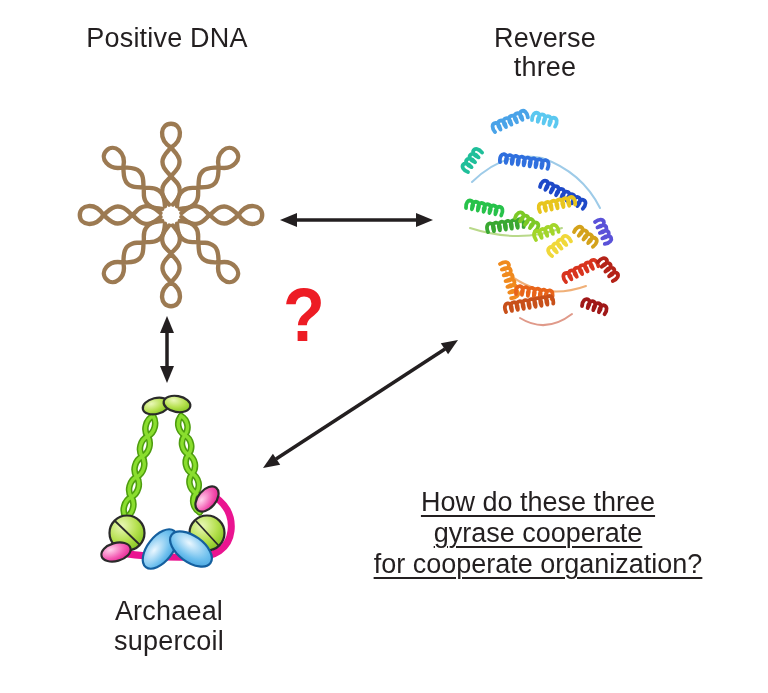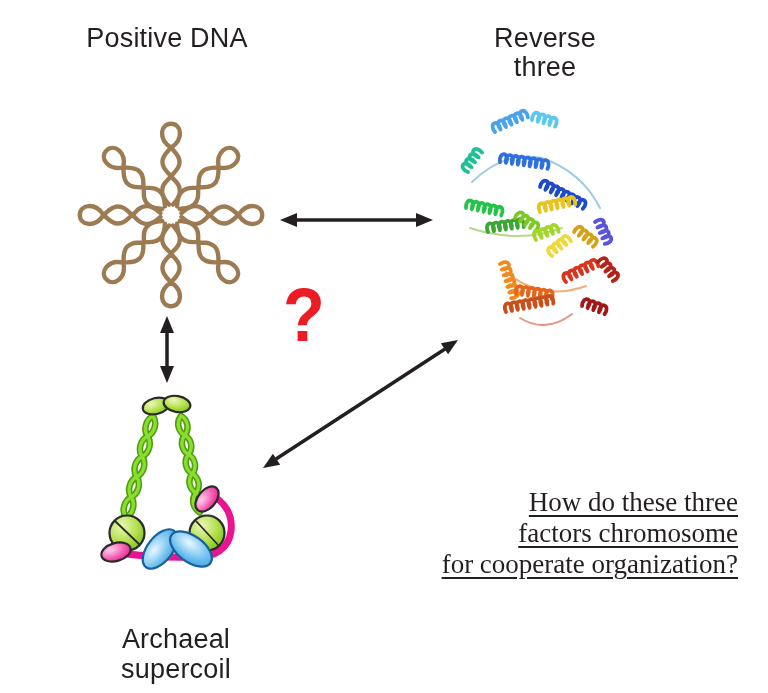--- a/index.html
+++ b/index.html
@@ -17,29 +17,29 @@
     color:#231f20;
     font-size:27px;
     line-height:29px;
     text-align:center;
     white-space:nowrap;
     letter-spacing:0.2px;
   }
   .label div{white-space:nowrap;}
   .lbl-supercoil{left:57px;top:24px;width:220px;}
   .lbl-gyrase{left:435px;top:24px;width:220px;}
-  .lbl-condensin{left:66px;top:596px;width:220px;line-height:30px;margin-top:28px;}
+  .lbl-condensin{left:59px;top:596px;width:220px;line-height:30px;}
   .question-mark{
     position:absolute;left:283px;top:277px;
     color:#ed1c24;font-size:76px;font-weight:700;line-height:1;
     transform:scaleX(0.9);transform-origin:left top;
   }
   .question-block{
     position:absolute;left:338px;top:487px;width:400px;
-    color:#231f20;font-size:27px;line-height:31px;text-align:right;font-family:Liberation Serif, serif;
+    color:#231f20;font-size:27px;line-height:31px;text-align:center;
   }
   .question-block div{
     text-decoration:underline;
     text-decoration-thickness:2px;
     text-underline-offset:4px;
     white-space:nowrap;
   }
 </style>
 </head>
 <body>
@@ -174,17 +174,17 @@
 
   <div class="label lbl-condensin">
     <div>Archaeal</div>
     <div>supercoil</div>
   </div>
 
   <div class="question-mark">?</div>
 
   <div class="question-block">
     <div>How do these three</div>
-    <div>factors chromosome</div>
+    <div>gyrase cooperate</div>
     <div>for cooperate organization?</div>
   </div>
 
 </div>
 
 </body></html>

